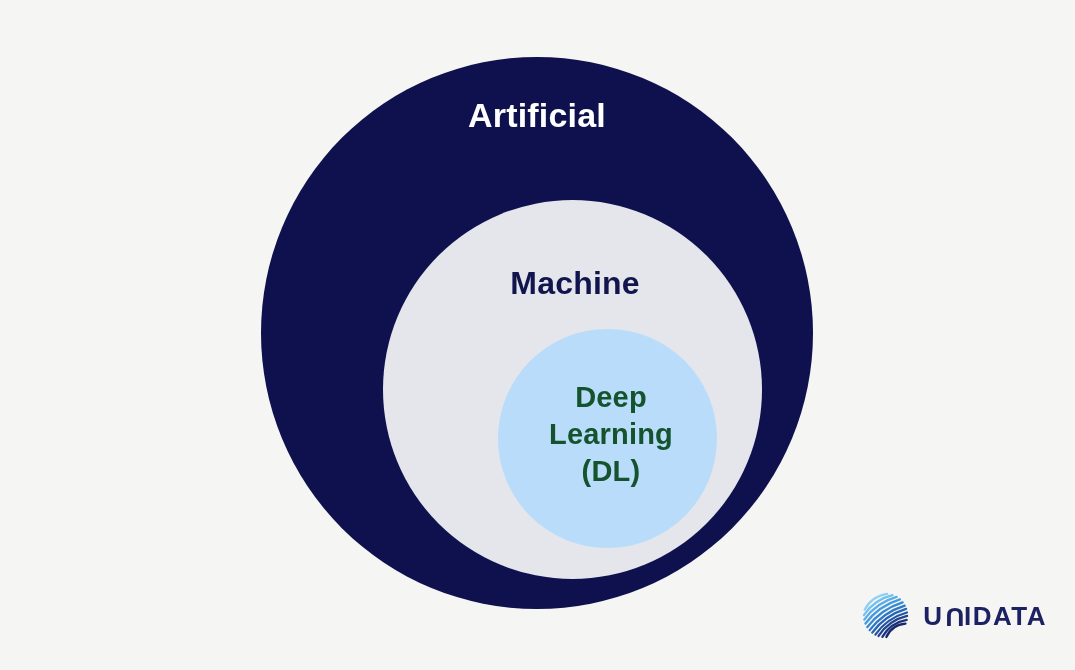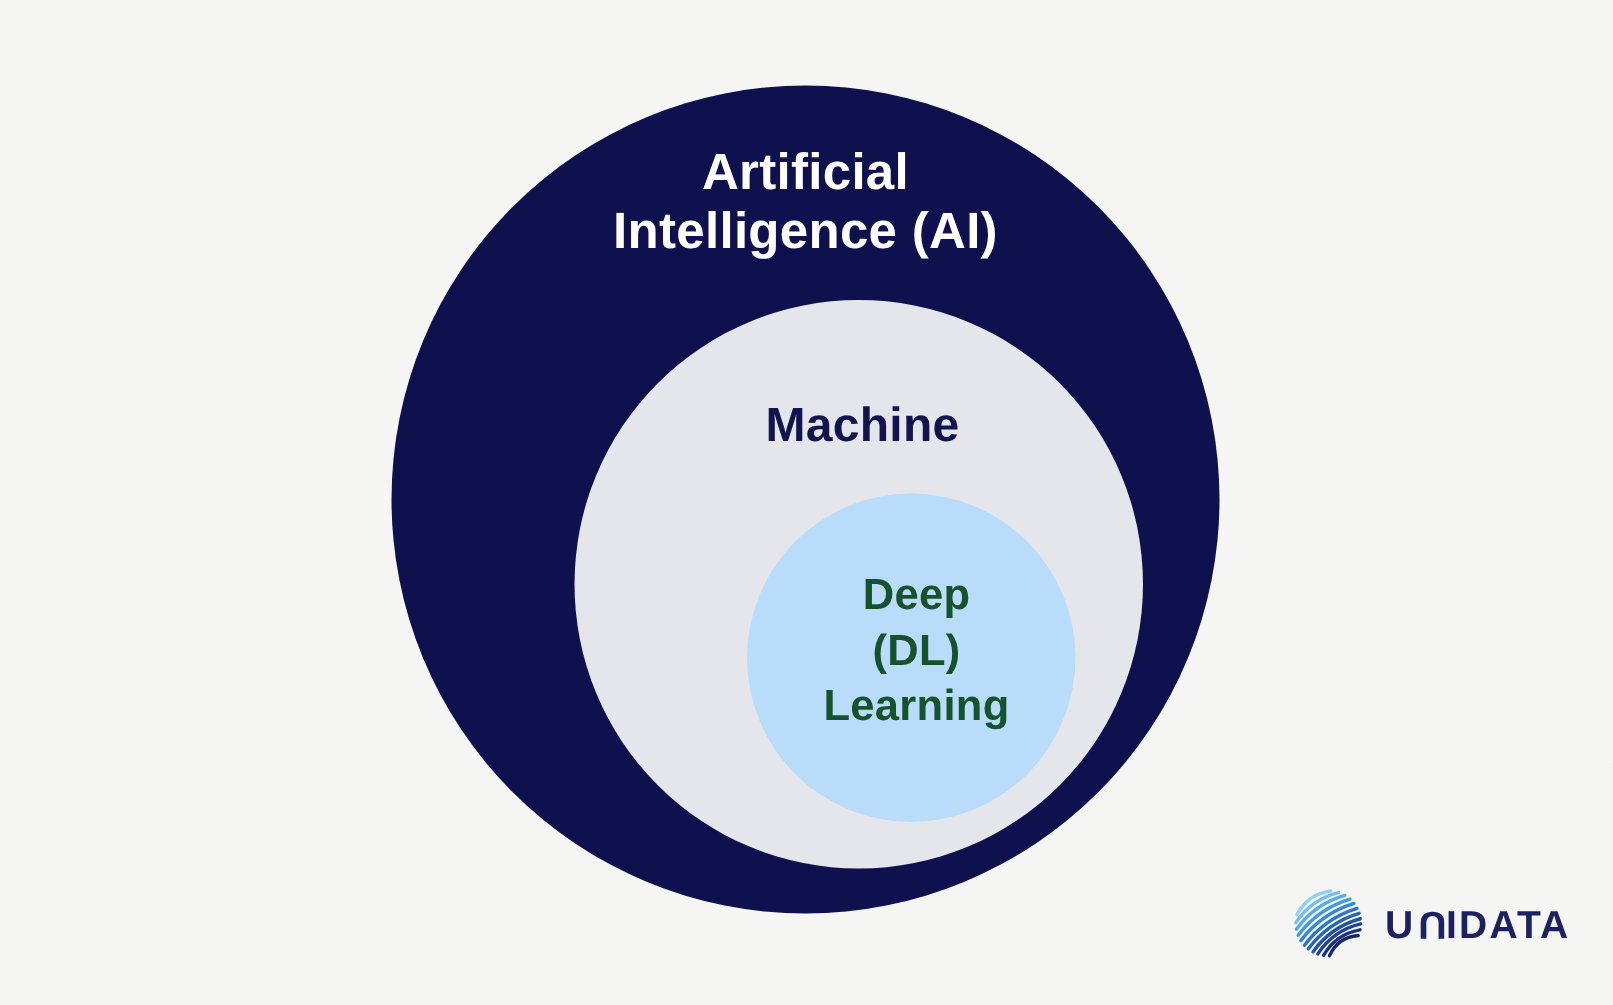--- a/index.html
+++ b/index.html
@@ -85,31 +85,30 @@
 <body>
 
 <div class="canvas">
 
   <div class="circle ai"></div>
   <div class="circle ml"></div>
   <div class="circle dl"></div>
 
   <div class="ring-label ai-label">
     <div>Artificial</div>
-    <div>Intelligence (AI)</div>
   </div>
 
   <div class="ring-label ml-label">
     <div>Machine</div>
   </div>
 
   <div class="ring-label dl-label">
     <div>Deep</div>
+    <div>Learning</div>
     <div>(DL)</div>
-    <div>Learning</div>
   </div>
 
   <div class="logo">
     <svg class="globe" viewBox="-28 -28 56 56" aria-hidden="true">
       <g transform="rotate(-35)" fill="none" stroke-linecap="round" stroke-width="2.3">
         <path d="M -13.96 -17 Q 0 -24 13.96 -17" stroke="#8fd0f5"></path>
         <path d="M -17.75 -13 Q 0 -20 17.75 -13" stroke="#72c0ef"></path>
         <path d="M -20.07 -9 Q 0 -16 20.07 -9" stroke="#58ade8"></path>
         <path d="M -21.42 -5 Q 0 -12 21.42 -5" stroke="#429bdf"></path>
         <path d="M -21.98 -1 Q 0 -8 21.98 -1" stroke="#3389d4"></path>

